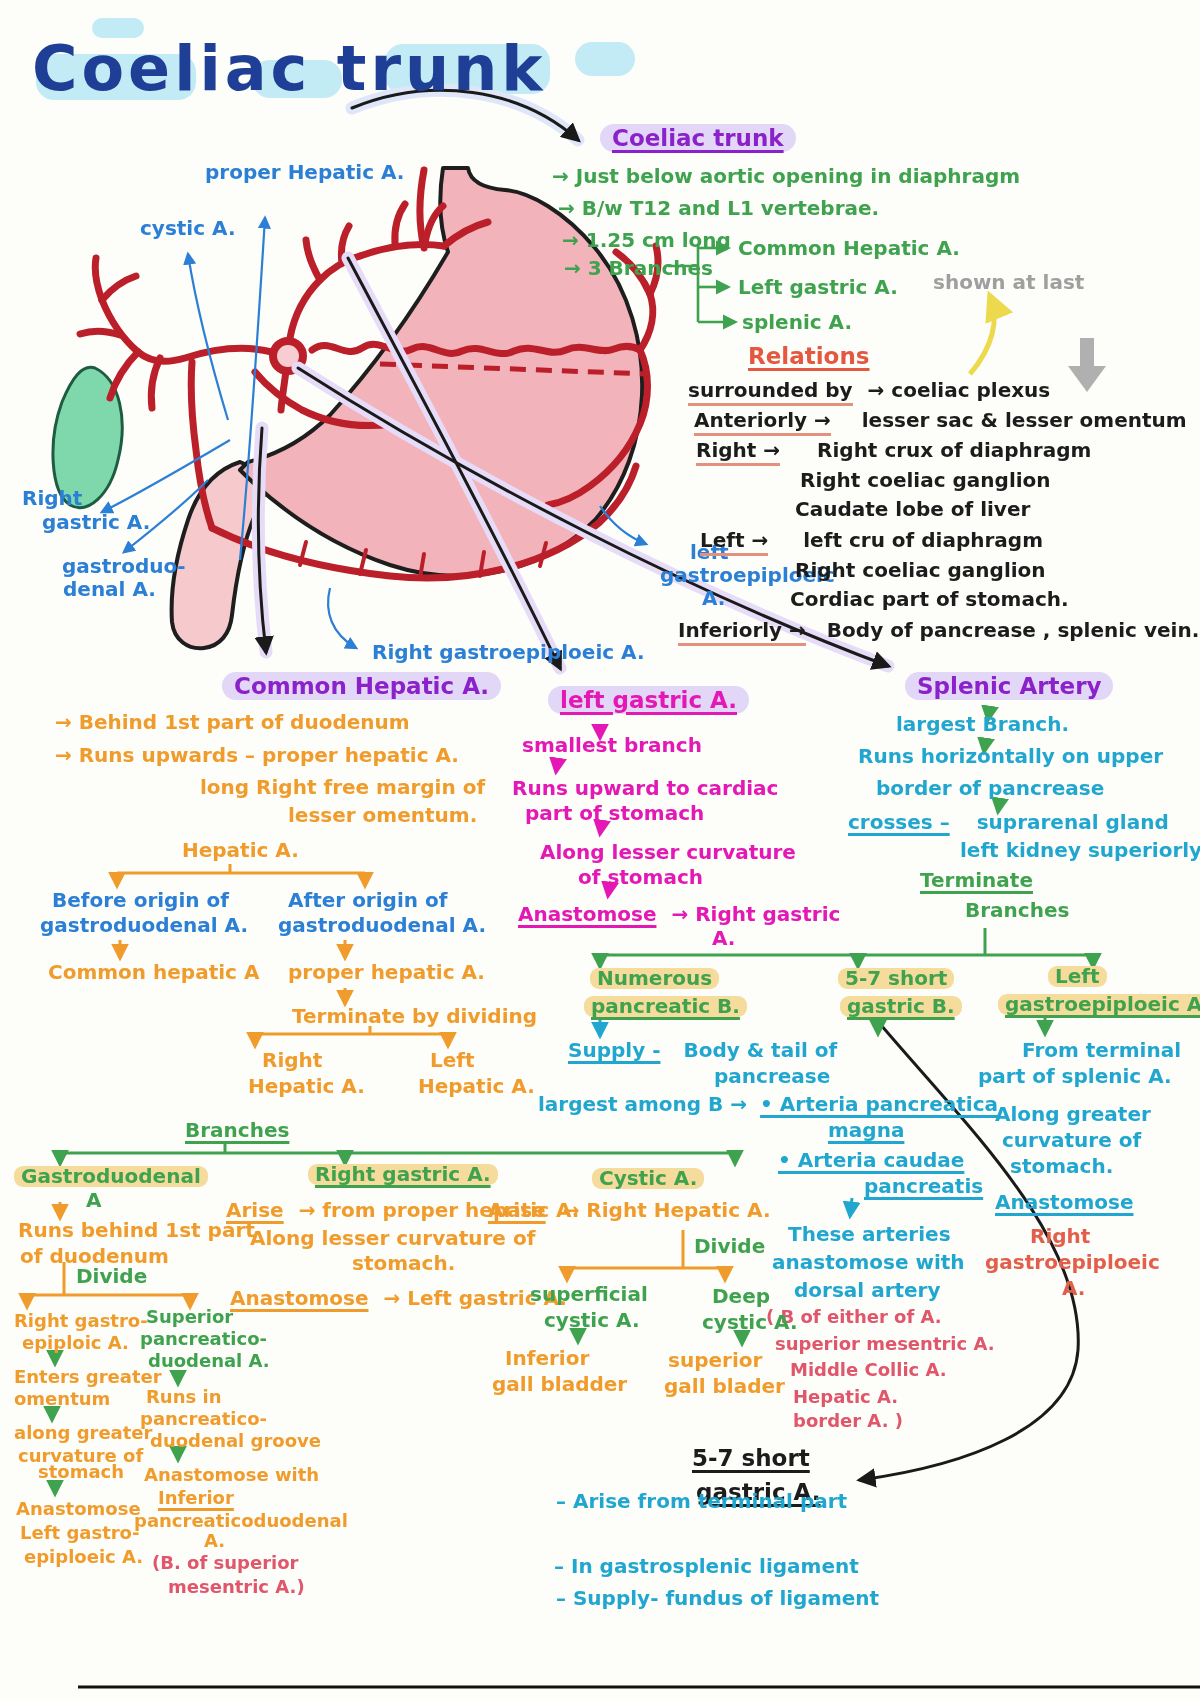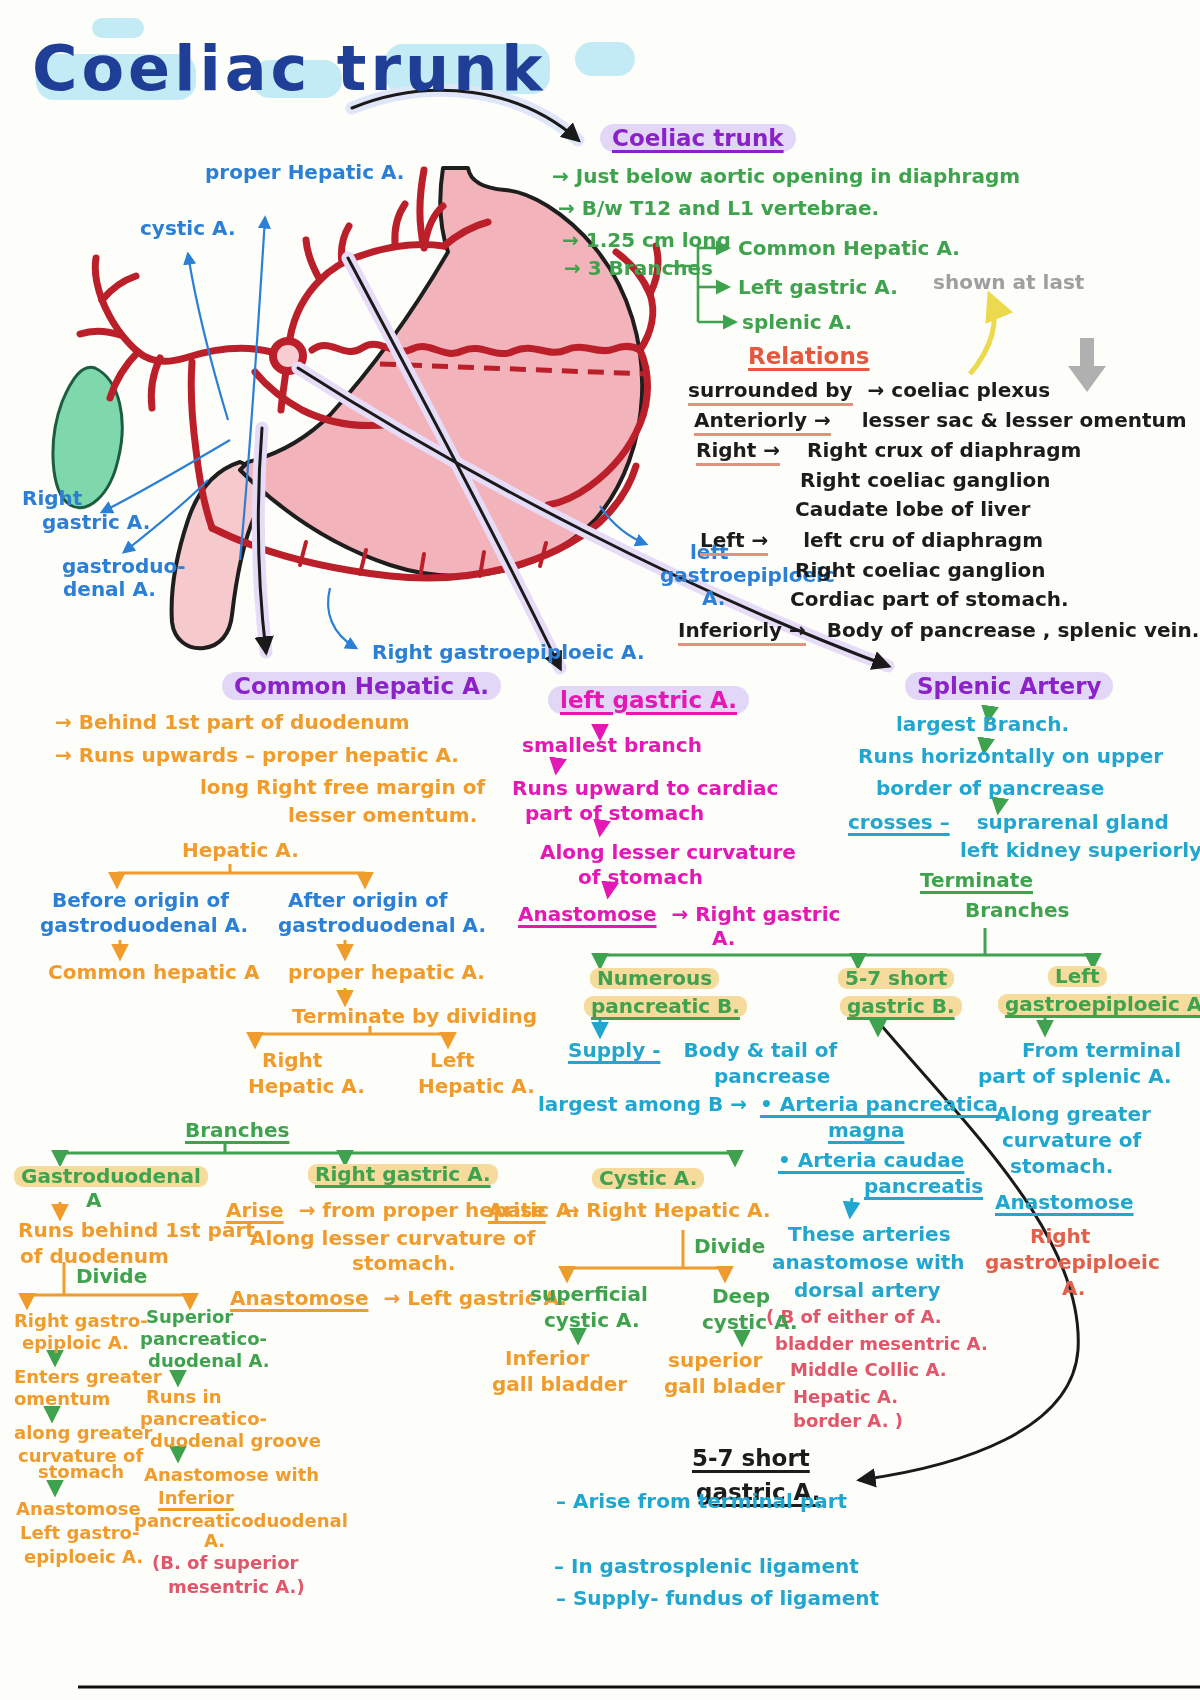--- a/index.html
+++ b/index.html
@@ -226,21 +226,21 @@
 <div class="t blk" style="left:688px;top:380px">
   <span class="usal">surrounded by</span>
   <span style="margin-left:8px">→ coeliac plexus</span>
 </div>
 <div class="t blk" style="left:694px;top:410px">
   <span class="usal">Anteriorly →</span>
   <span style="margin-left:24px">lesser sac &amp; lesser omentum</span>
 </div>
 <div class="t blk" style="left:696px;top:440px">
   <span class="usal">Right →</span>
-  <span style="margin-left:20px">Right crux of diaphragm</span>
+  <span style="margin-left:30px">Right crux of diaphragm</span>
 </div>
 <div class="t blk" style="left:800px;top:470px">Right coeliac ganglion</div>
 <div class="t blk" style="left:795px;top:499px">Caudate lobe of liver</div>
 <div class="t blk" style="left:700px;top:530px">
   <span class="usal">Left →</span>
   <span style="margin-left:28px">left cru of diaphragm</span>
 </div>
 <div class="t blk" style="left:795px;top:560px">Right coeliac ganglion</div>
 <div class="t blk" style="left:790px;top:589px">Cordiac part of stomach.</div>
 <div class="t blk" style="left:678px;top:620px">
@@ -301,21 +301,21 @@
   <span>largest among B →</span>
   <span class="un" style="margin-left:6px">• Arteria pancreatica</span>
 </div>
 <div class="t cyan un" style="left:828px;top:1120px">magna</div>
 <div class="t cyan un" style="left:778px;top:1150px">• Arteria caudae</div>
 <div class="t cyan un" style="left:864px;top:1176px">pancreatis</div>
 <div class="t cyan" style="left:788px;top:1224px">These arteries</div>
 <div class="t cyan" style="left:772px;top:1252px">anastomose with</div>
 <div class="t cyan" style="left:794px;top:1280px">dorsal artery</div>
 <div class="t redl s18" style="left:766px;top:1308px">( B of either of A.</div>
-<div class="t redl s18" style="left:775px;top:1335px">bladder mesentric A.</div>
+<div class="t redl s18" style="left:775px;top:1335px">superior mesentric A.</div>
 <div class="t redl s18" style="left:790px;top:1361px">Middle Collic A.</div>
 <div class="t redl s18" style="left:793px;top:1388px">Hepatic A.</div>
 <div class="t redl s18" style="left:793px;top:1412px">border A. )</div>
 
 <div class="t green hly" style="left:838px;top:968px">5-7 short</div>
 <div class="t green hly un" style="left:840px;top:996px">gastric B.</div>
 
 <div class="t green hly" style="left:1048px;top:966px">Left</div>
 <div class="t green hly un" style="left:998px;top:994px">gastroepiploeic A</div>
 <div class="t cyan" style="left:1022px;top:1040px">From terminal</div>

